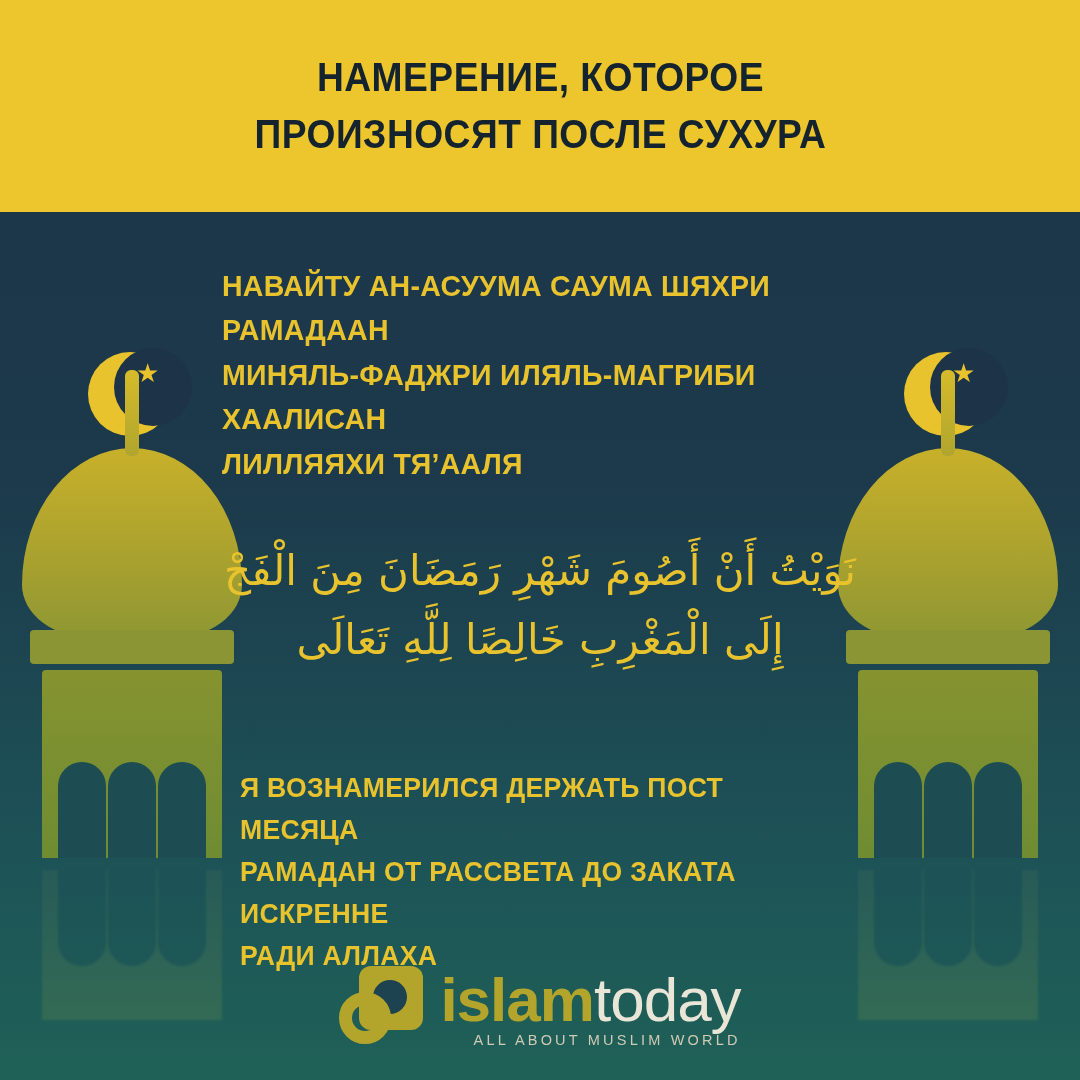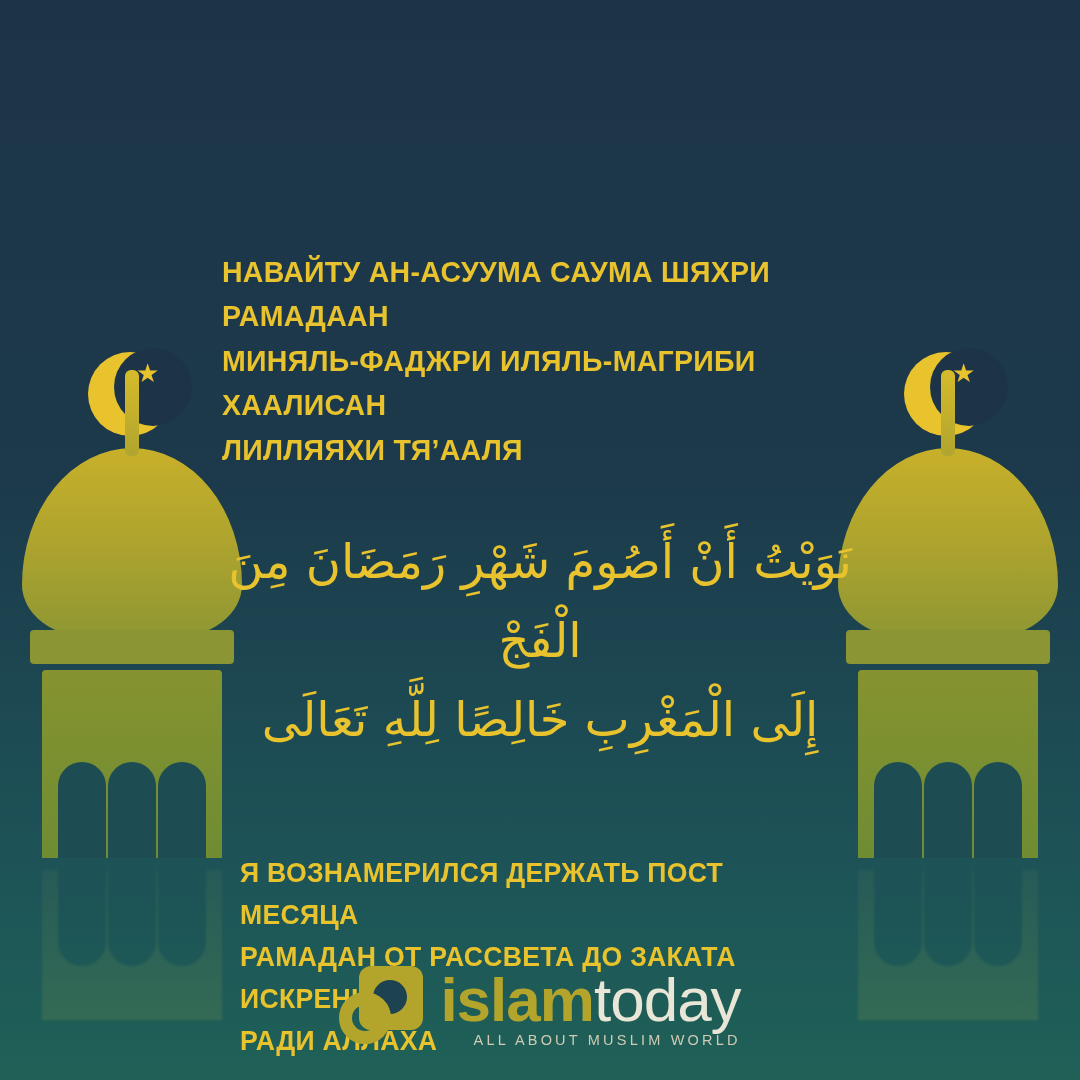--- a/index.html
+++ b/index.html
@@ -155,41 +155,41 @@
     height: 150px;
     background: linear-gradient(180deg,#9fb24a,#5a7f5d);
     overflow: hidden;
   }
   .reflection .arch { background: #1d4d53; }
 
   
   .content {
     position: absolute;
     left: 0;
-    top: 198px;
+    top: 212px;
     width: 1080px;
   }
   .translit {
     margin: 52px 0 0 222px;
     width: 660px;
     color: #e9c32d;
     font-size: 30px;
     font-weight: bold;
     line-height: 1.48;
     letter-spacing: 0.3px;
     transform: scaleX(0.95);
     transform-origin: left center;
     text-transform: uppercase;
     white-space: pre-line;
   }
   .arabic {
     margin: 50px auto 0 auto;
     width: 700px;
     color: #e9c32d;
-    font-size: 48px;
+    font-size: 42px;
     line-height: 1.65;
     text-align: center;
     direction: rtl;
     font-family: "DejaVu Sans", sans-serif;
     white-space: pre-line;
   }
   .meaning {
     margin: 92px 0 0 240px;
     width: 640px;
     color: #e9c32d;
@@ -261,20 +261,24 @@
     font-size: 14.5px;
     letter-spacing: 3.2px;
     text-align: right;
   }
 </style>
 </head>
 <body>
 
 <div class="canvas">
 
+  <div class="header-band">
+    <div class="header-title">НАМЕРЕНИЕ, КОТОРОЕ
+ПРОИЗНОСЯТ ПОСЛЕ СУХУРА</div>
+  </div>
 
   <div class="mosque left">
     <div class="crescent">
       <div class="moon"></div>
       <div class="cut"></div>
       <div class="star">★</div>
     </div>
     <div class="dome"></div>
     <div class="base"></div>
     <div class="body">

